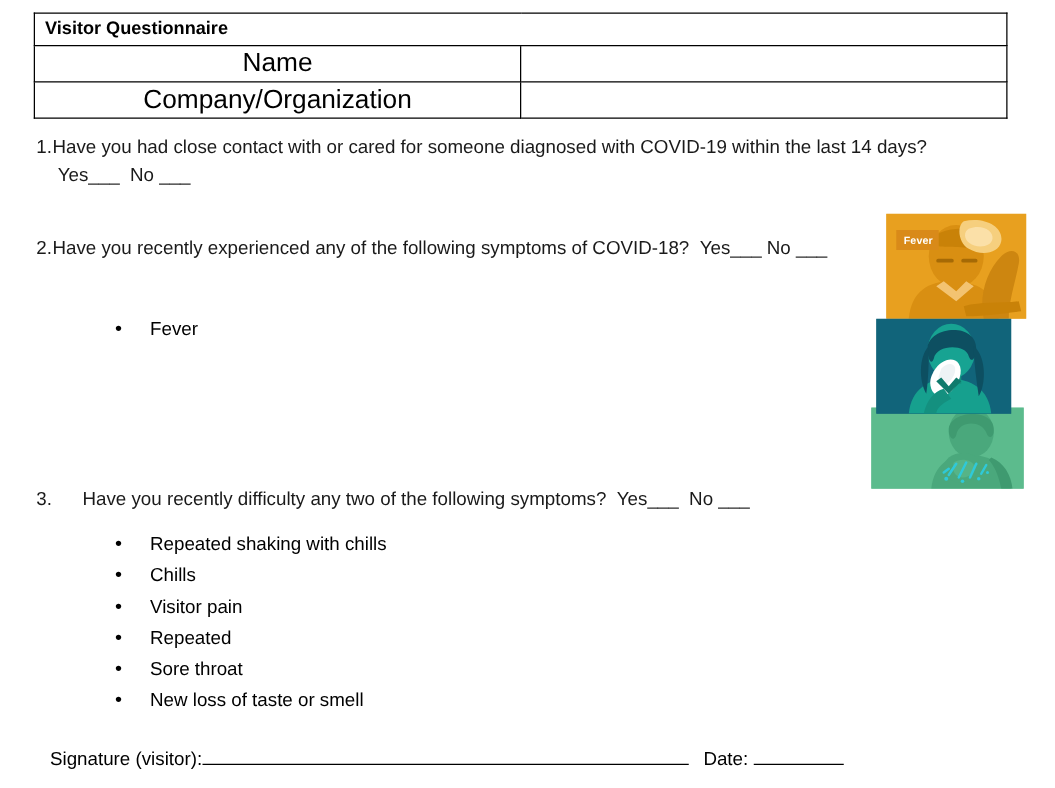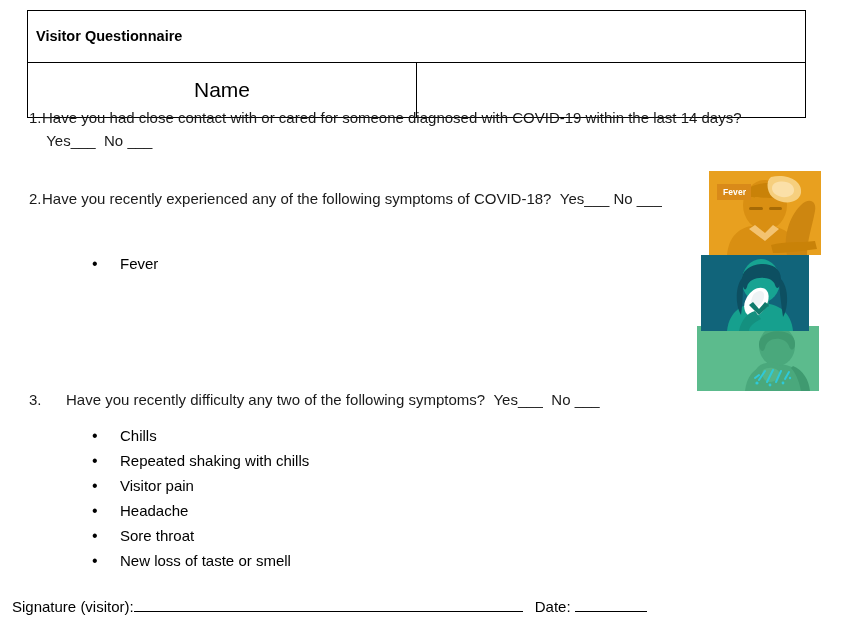--- a/index.html
+++ b/index.html
@@ -28,21 +28,21 @@
   .qtable {
     position: absolute;
     left: 27px;
     top: 10px;
     width: 779px;
     border-collapse: collapse;
     table-layout: fixed;
   }
   .qtable td {
     border: 1.3px solid #000000;
-    padding: 15px 6px;
+    padding: 2px 6px;
     height: 21px;
     vertical-align: middle;
     font-size: 14.5px;
     line-height: 1.15;
   }
   .qtable td.title-cell {
     font-weight: bold;
     text-align: left;
     padding-left: 8px;
     font-size: 14.5px;
@@ -105,21 +105,21 @@
     font-size: 16px;
     line-height: 25px;
     color: #000000;
   }
   #symptom-list-1 { left: 92px; top: 251px; }
   #symptom-list-2 { left: 92px; top: 423px; }
 
   
   #signature-row {
     position: absolute;
-    left: 12px;
+    left: 40px;
     top: 597px;
     font-size: 15px;
     white-space: nowrap;
   }
   .sig-underline {
     display: inline-block;
     border-bottom: 1.4px solid #000;
     height: 14px;
     vertical-align: baseline;
   }
@@ -197,20 +197,24 @@
 
   <table class="qtable">
     <tbody>
       <tr>
         <td class="title-cell" colspan="2">Visitor Questionnaire</td>
       </tr>
       <tr>
         <td class="label-cell">Name</td>
         <td class="fill-cell"></td>
       </tr>
+      <tr>
+        <td class="label-cell">Company/Organization</td>
+        <td class="fill-cell"></td>
+      </tr>
     </tbody>
   </table>
 
   <div class="question" id="question-1">
     <span class="q-num">1.</span>
     <span class="q-body">
       <span>Have you had close contact with or cared for someone diagnosed with COVID-19 within the last 14 days?</span>
       &nbsp;<span>Yes</span><span class="blank-short">___</span>
       &nbsp;<span>No</span>&nbsp;<span class="blank-short">___</span>
     </span>
@@ -232,24 +236,24 @@
   <div class="question" id="question-3">
     <span class="q-num">3.</span>
     <span class="q-body">
       <span>Have you recently difficulty any two of the following symptoms?</span>
       &nbsp;<span>Yes</span><span class="blank-short">___</span>
       &nbsp;<span>No</span>&nbsp;<span class="blank-short">___</span>
     </span>
   </div>
 
   <ul class="bullets" id="symptom-list-2">
+    <li>Repeated shaking with chills</li>
     <li>Chills</li>
-    <li>Repeated shaking with chills</li>
     <li>Visitor pain</li>
-    <li>Headache</li>
+    <li>Repeated</li>
     <li>Sore throat</li>
     <li>New loss of taste or smell</li>
   </ul>
 
   <div id="signature-row">
     <span>Signature (visitor):</span><span class="sig-underline" id="sig-blank"></span><span class="sig-gap"></span><span>Date:</span>&nbsp;<span class="sig-underline" id="date-blank"></span>
   </div>
 
   <div id="symptom-graphic">
 

